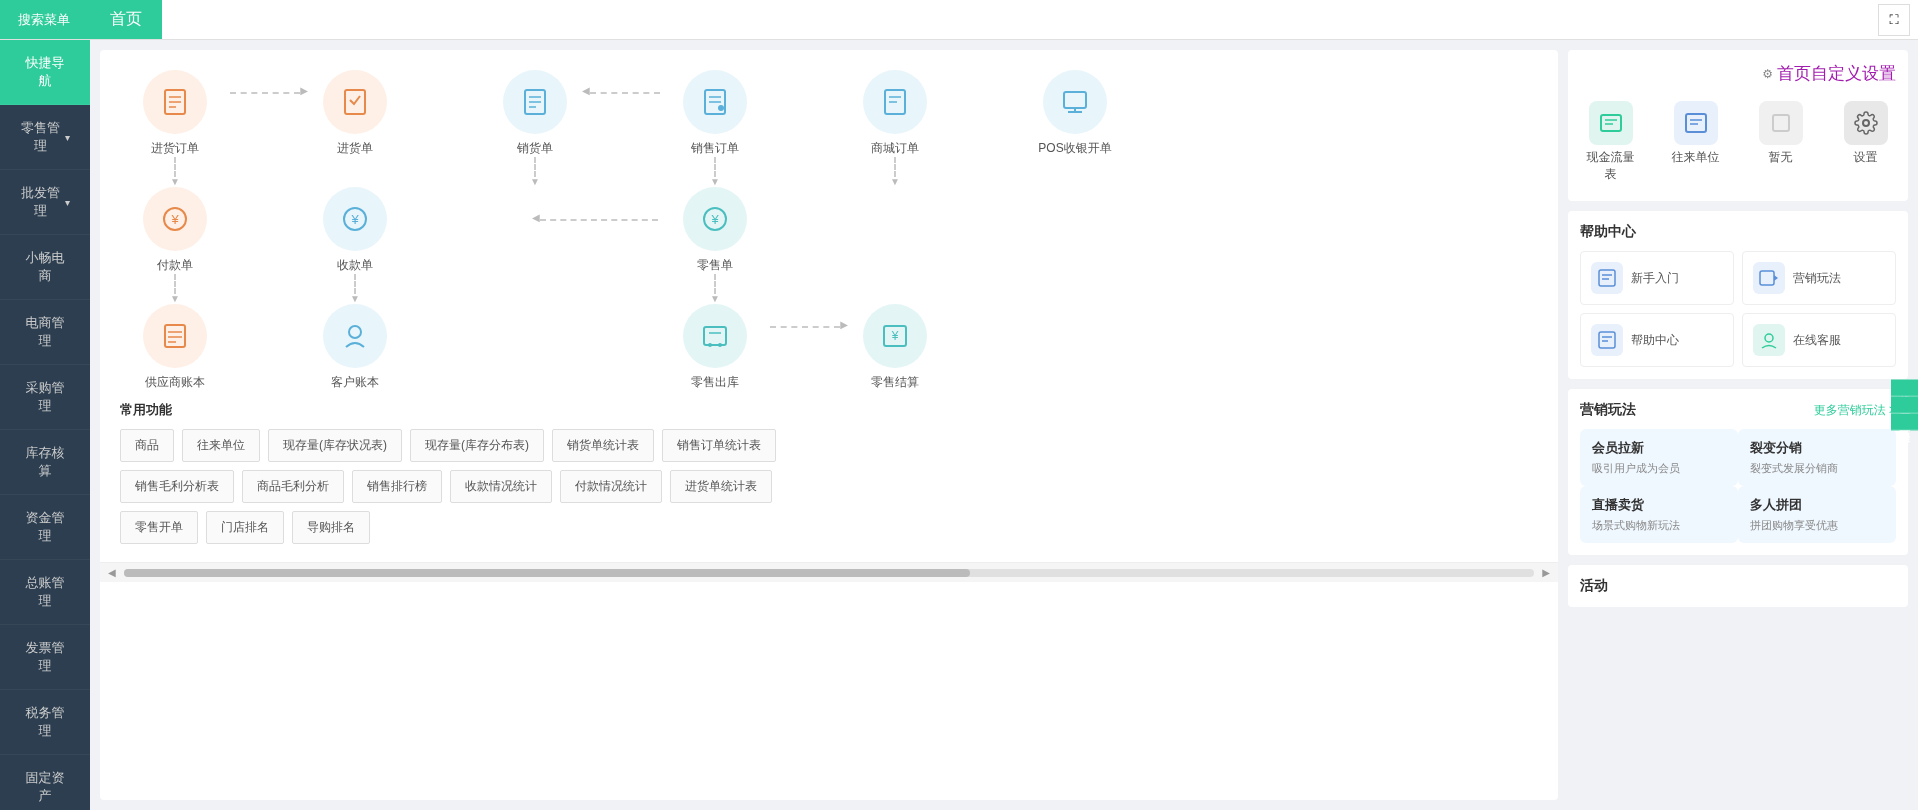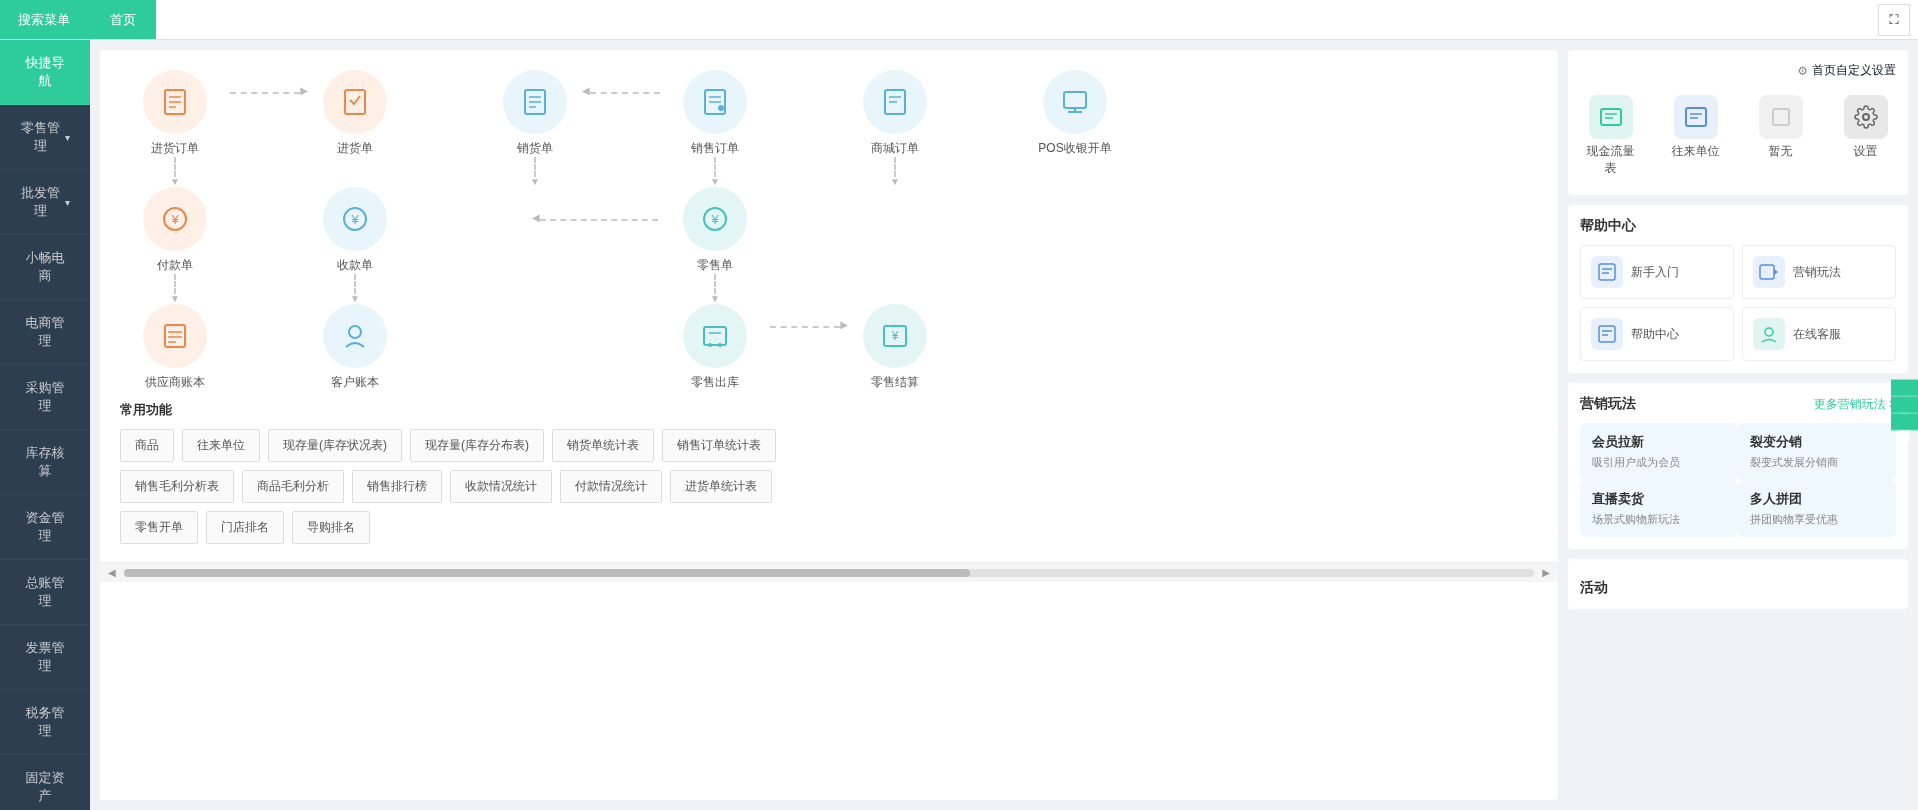--- a/index.html
+++ b/index.html
@@ -1,21 +1,21 @@
 <!DOCTYPE html>
 <html><head>
   <meta charset="utf-8">
   <style>
     * { box-sizing: border-box; margin: 0; padding: 0; }
     body { font-family: 'Microsoft YaHei', Arial, sans-serif; font-size: 13px; background: #f0f2f5; display: flex; flex-direction: column; height: 810px; overflow: hidden; }
 
     
     .topbar { display: flex; align-items: center; height: 40px; background: #fff; border-bottom: 1px solid #e0e0e0; flex-shrink: 0; }
     .topbar-search { background: #2ecc9a; color: #fff; padding: 0 18px; height: 100%; display: flex; align-items: center; font-size: 13px; cursor: pointer; min-width: 90px; }
-    .topbar-tab { background: #2ecc9a; color: #fff; padding: 0 20px; height: 100%; display: flex; align-items: center; font-size: 13px; cursor: pointer; border-radius: 0; }
+    .topbar-tab { background: #2ecc9a; color: #fff; padding: 0 20px; height: 100%; display: flex; align-items: center; font-size: 16px; cursor: pointer; border-radius: 0; }
     .topbar-tab.active { background: #2ecc9a; }
     .topbar-spacer { flex: 1; }
     .topbar-fullscreen { width: 32px; height: 32px; display: flex; align-items: center; justify-content: center; cursor: pointer; margin-right: 8px; border: 1px solid #ddd; }
 
     
     .main-layout { display: flex; flex: 1; overflow: hidden; }
 
     
     .sidebar { width: 90px; background: #2c3e50; color: #fff; display: flex; flex-direction: column; flex-shrink: 0; overflow-y: auto; }
     .sidebar-item { padding: 14px 20px; text-align: center; cursor: pointer; font-size: 13px; color: #ccc; display: flex; align-items: center; justify-content: center; gap: 4px; border-bottom: 1px solid rgba(255,255,255,0.05); }
@@ -50,21 +50,21 @@
     .scroll-arrow { font-size: 10px; color: #999; cursor: pointer; padding: 0 4px; }
     .scroll-track { flex: 1; height: 8px; background: #e0e0e0; border-radius: 4px; margin: 0 4px; }
     .scroll-thumb { width: 60%; height: 100%; background: #bbb; border-radius: 4px; }
 
     
     .right-panel { width: 340px; flex-shrink: 0; margin: 10px 10px 10px 0; display: flex; flex-direction: column; gap: 10px; overflow-y: auto; }
 
     
     .quick-nav-section { background: #fff; border-radius: 4px; padding: 12px; }
     .section-header { display: flex; justify-content: flex-end; align-items: center; margin-bottom: 10px; }
-    .section-header-title { font-size: 12px; color: #0f172a; cursor: pointer; }
+    .section-header-title { font-size: 17px; color: #a21caf; cursor: pointer; }
     .gear-icon-small { margin-right: 4px; font-size: 12px; color: #888; }
     .quick-nav-grid { display: grid; grid-template-columns: repeat(4, 1fr); gap: 24px; }
     .quick-nav-item { display: flex; flex-direction: column; align-items: center; gap: 4px; cursor: pointer; padding: 6px; border-radius: 4px; }
     .quick-nav-icon { width: 44px; height: 44px; border-radius: 8px; display: flex; align-items: center; justify-content: center; font-size: 20px; }
     .quick-nav-icon.teal { background: #e0f5f0; color: #2ecc9a; }
     .quick-nav-icon.blue { background: #e8f0fb; color: #5a8fd8; }
     .quick-nav-icon.gray { background: #f0f0f0; color: #999; }
     .quick-nav-icon.dark { background: #e8e8e8; color: #666; }
     .quick-nav-label { font-size: 12px; color: #555; text-align: center; }
 
@@ -87,21 +87,21 @@
     .marketing-card { background: #f0f8ff; border-radius: 6px; padding: 10px 12px; cursor: pointer; }
     .marketing-card-title { font-size: 13px; font-weight: bold; color: #333; margin-bottom: 4px; }
     .marketing-card-desc { font-size: 11px; color: #888; }
 
     
     .float-btns { position: fixed; right: 0; top: 50%; transform: translateY(-50%); display: flex; flex-direction: column; }
     .float-btn { background: #2ecc9a; color: #fff; writing-mode: vertical-rl; padding: 8px 6px; font-size: 11px; cursor: pointer; border-bottom: 1px solid rgba(255,255,255,0.3); text-orientation: mixed; }
 
     
     .activity-section { background: #fff; border-radius: 4px; padding: 12px; }
-    .activity-title { font-size: 14px; font-weight: bold; color: #333; margin-top: 8px; }
+    .activity-title { font-size: 14px; font-weight: bold; color: #333; }
   </style>
 </head>
 <body>
 
 <div class="topbar">
   <div class="topbar-search">搜索菜单</div>
   <div class="topbar-tab active">首页</div>
   <div class="topbar-spacer"></div>
   <div class="topbar-fullscreen">⛶</div>
 </div>

